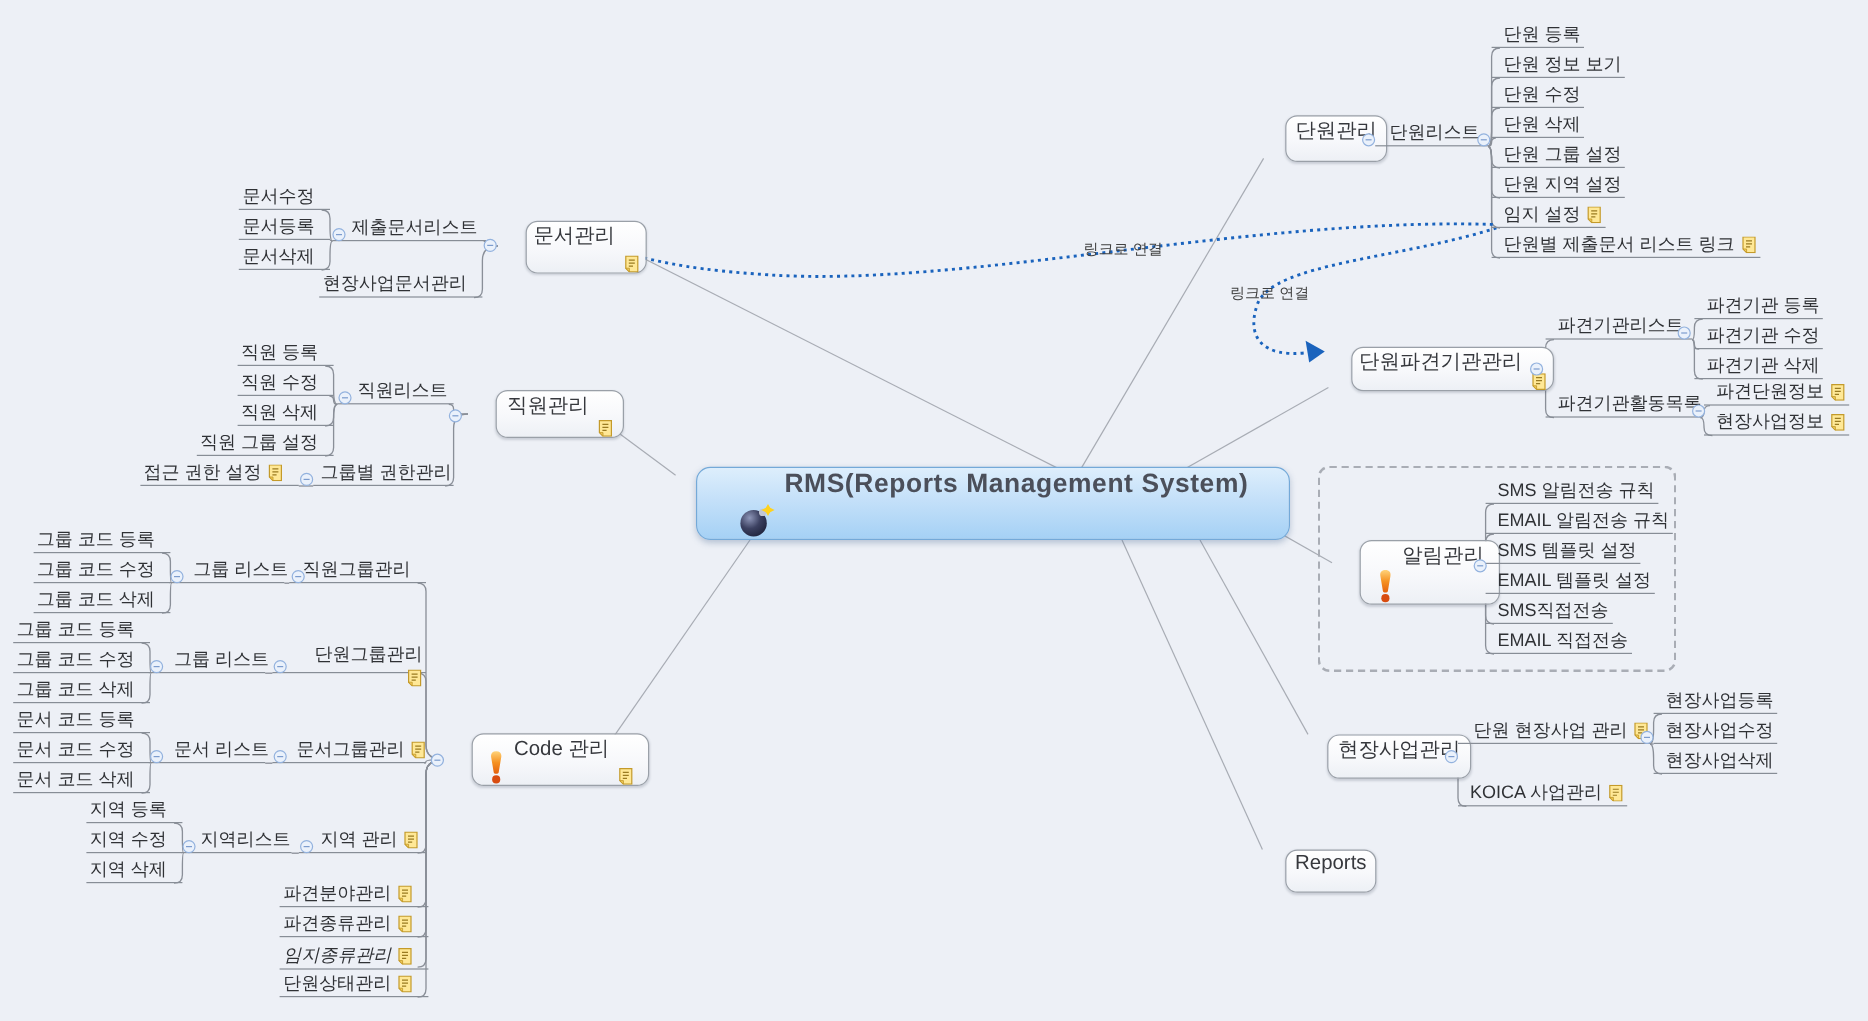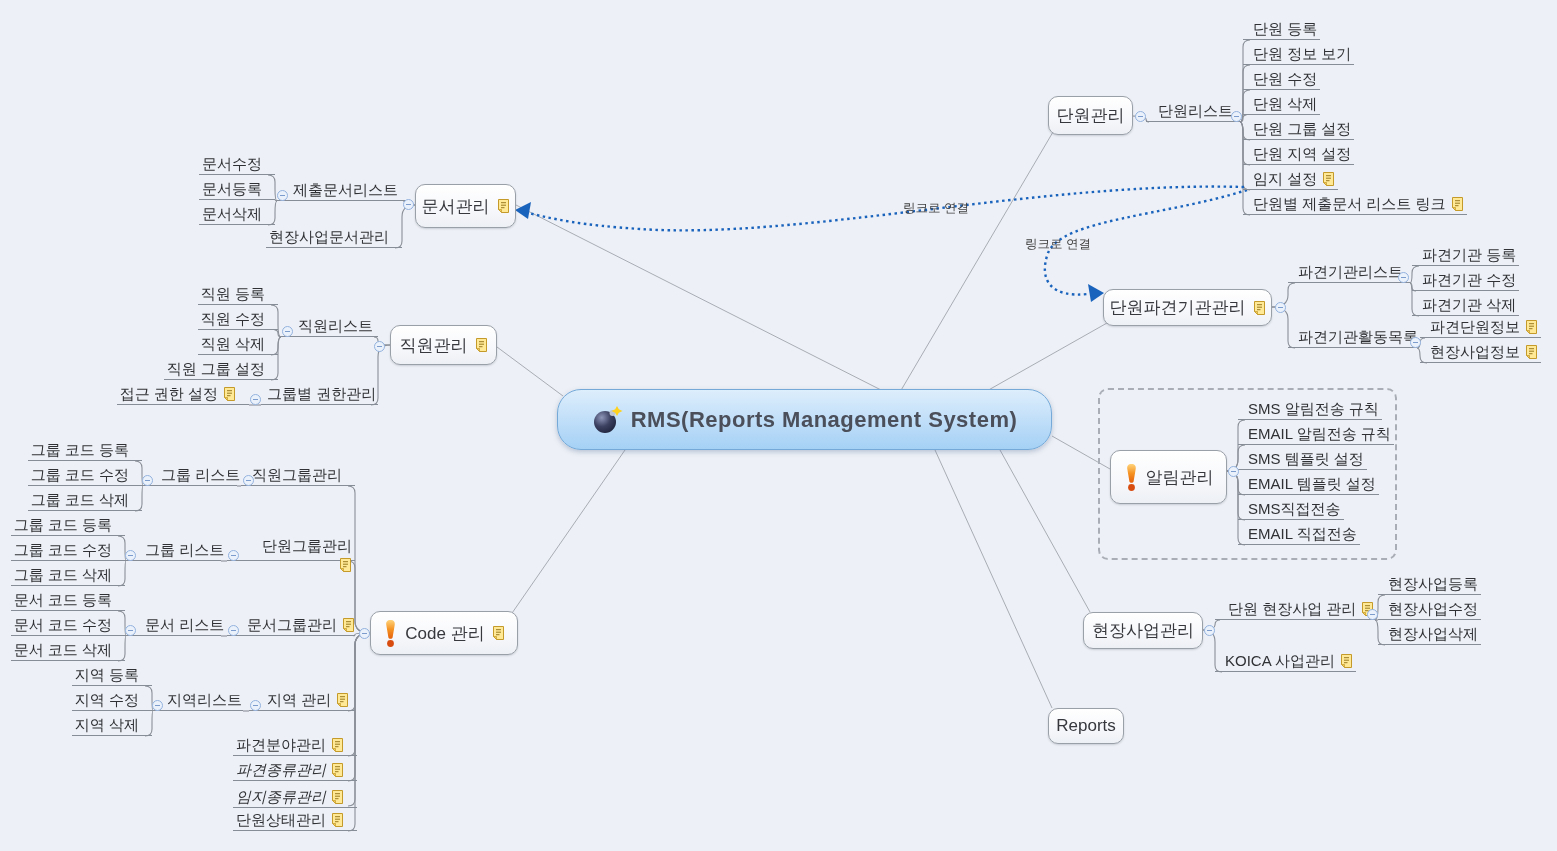--- a/index.html
+++ b/index.html
@@ -8,23 +8,23 @@
   .canvas svg.wires{position:absolute;left:0;top:0;}
   .leaf{position:absolute;font-size:15px;color:#2f3135;border-bottom:1px solid #878d96;
         white-space:nowrap;height:23px;display:flex;align-items:flex-end;gap:5px;
         padding:0 3px 3px 3px;line-height:1;box-sizing:border-box;cursor:default;}
   .leaf.sideL{padding-right:13px;}
   .leaf.sideR{padding-left:10px;}
   .leaf .t{display:inline-block;}
   .box{position:absolute;border:1.4px solid #9aa0a8;border-radius:10px;
        background:linear-gradient(180deg,#ffffff 0%,#f7f8fb 55%,#edf0f5 100%);
        box-shadow:0 1px 2px rgba(60,70,90,.20);
-       display:flex;align-items:center;justify-content:center;gap:7px;
-       font-size:17px;color:#36383d;white-space:nowrap;box-sizing:border-box;}
-  .box.root{border:1.5px solid #74a9d8;border-radius:24px;
+       display:flex;justify-content:center;gap:7px;
+       font-size:17px;color:#36383d;white-space:nowrap;box-sizing:border-box;margin-left:23px;}
+  .box.root{border:1.5px solid #74a9d8;border-radius:12px;
        background:linear-gradient(180deg,#ddeefc 0%,#c4e0f9 45%,#a5d1f5 100%);
        font-size:22px;font-weight:bold;color:#4b4f5a;letter-spacing:.5px;
        box-shadow:0 2px 5px rgba(80,110,150,.35);}
   .toggle{position:absolute;width:11px;height:11px;border-radius:50%;background:#eaf1fb;
        border:1px solid #93b2de;box-sizing:border-box;}
   .toggle::after{content:"";position:absolute;left:2px;right:2px;top:4px;height:1px;background:#7c9cce;}
   .dashed-frame{position:absolute;border:2px dashed #a9adb5;border-radius:10px;}
   .link-label{position:absolute;font-size:12.5px;color:#404040;white-space:nowrap;}
   .ic{display:inline-flex;align-items:flex-end;}
 </style>
@@ -274,21 +274,21 @@
       <div class="leaf sideL" style="bottom: 95px; right: 1200px;">
         <span class="t">파견분야관리</span>
         <span class="ic">
           <svg width="13" height="14" viewBox="0 0 13 14">
             <path d="M1.5 .5 H11.5 V13.5 H4.5 L1.5 10.5 Z" fill="#ffe896" stroke="#c49a2a"></path>
             <path d="M4 3.7 H9 M4 6.2 H9 M4 8.7 H7.5" stroke="#9a7b22" stroke-width="1" fill="none"></path>
             <path d="M1.5 10.5 L4.5 10.5 L4.5 13.5 Z" fill="#f0cb5c" stroke="#c49a2a" stroke-width=".7"></path>
           </svg>
         </span>
       </div>
-      <div class="leaf sideL" style="bottom: 70px; right: 1200px; font-style: italic;">
+      <div class="leaf sideL" style="bottom: 70px; right: 1200px;">
         <span class="t">파견종류관리</span>
         <span class="ic">
           <svg width="13" height="14" viewBox="0 0 13 14">
             <path d="M1.5 .5 H11.5 V13.5 H4.5 L1.5 10.5 Z" fill="#ffe896" stroke="#c49a2a"></path>
             <path d="M4 3.7 H9 M4 6.2 H9 M4 8.7 H7.5" stroke="#9a7b22" stroke-width="1" fill="none"></path>
             <path d="M1.5 10.5 L4.5 10.5 L4.5 13.5 Z" fill="#f0cb5c" stroke="#c49a2a" stroke-width=".7"></path>
           </svg>
         </span>
       </div>
       <div class="leaf sideL" style="bottom: 43px; right: 1200px; font-style: italic;">

